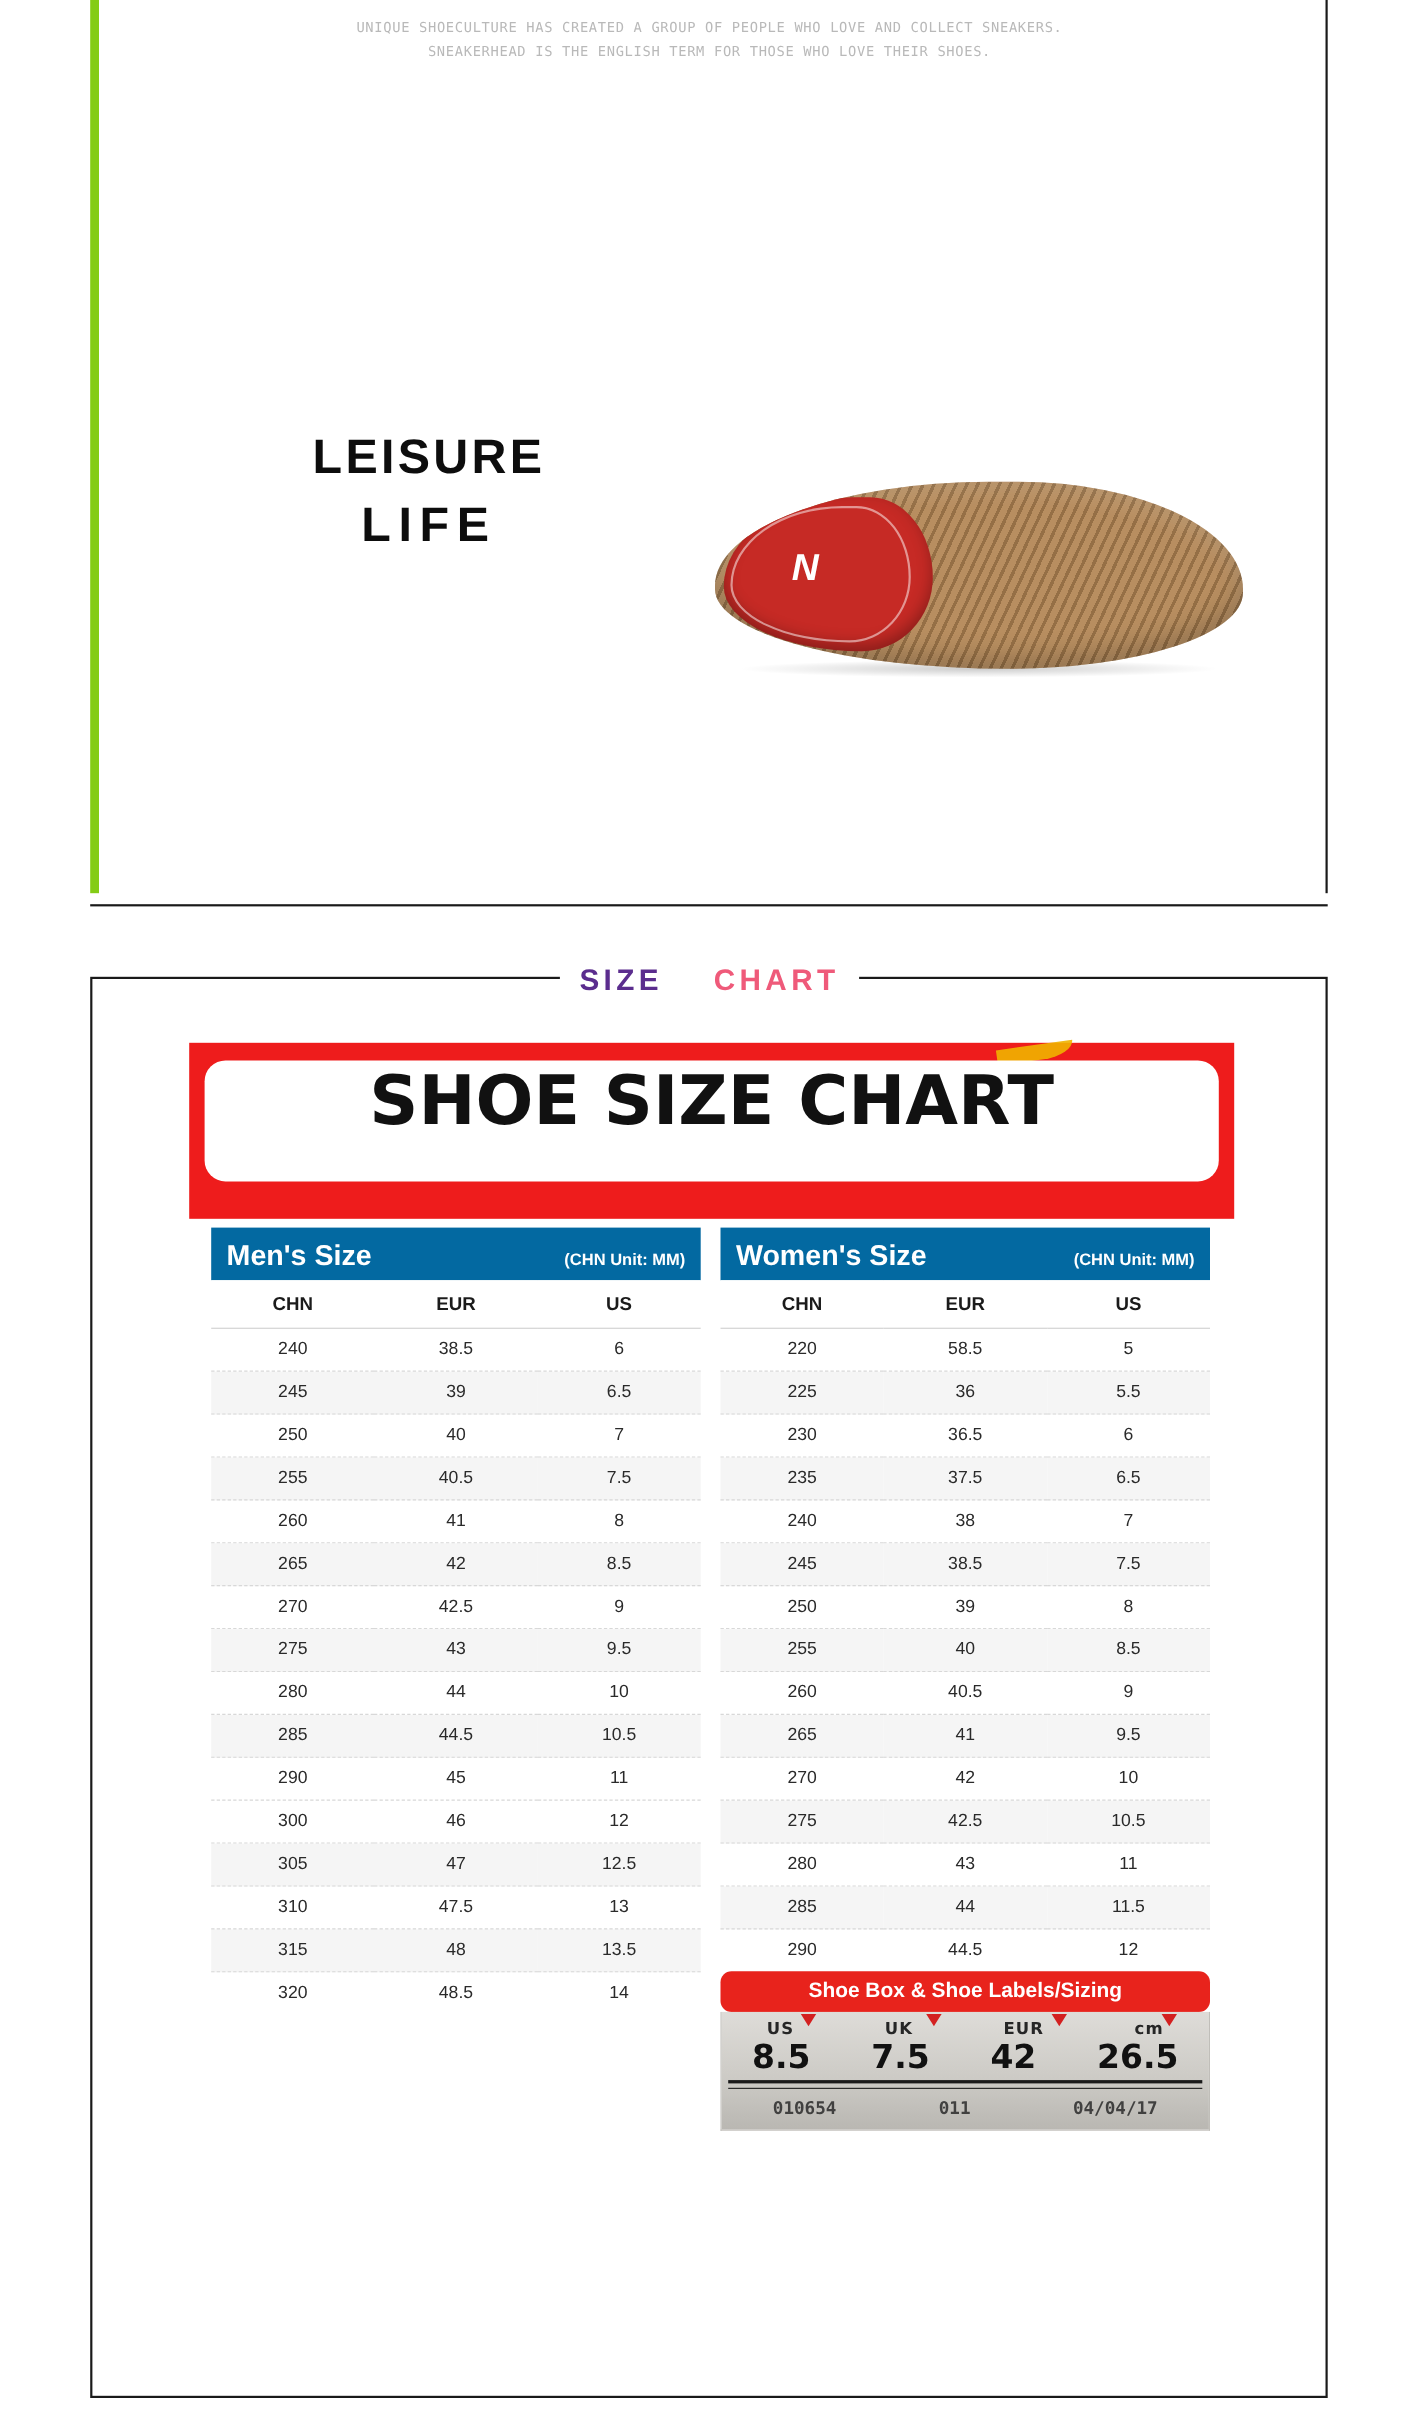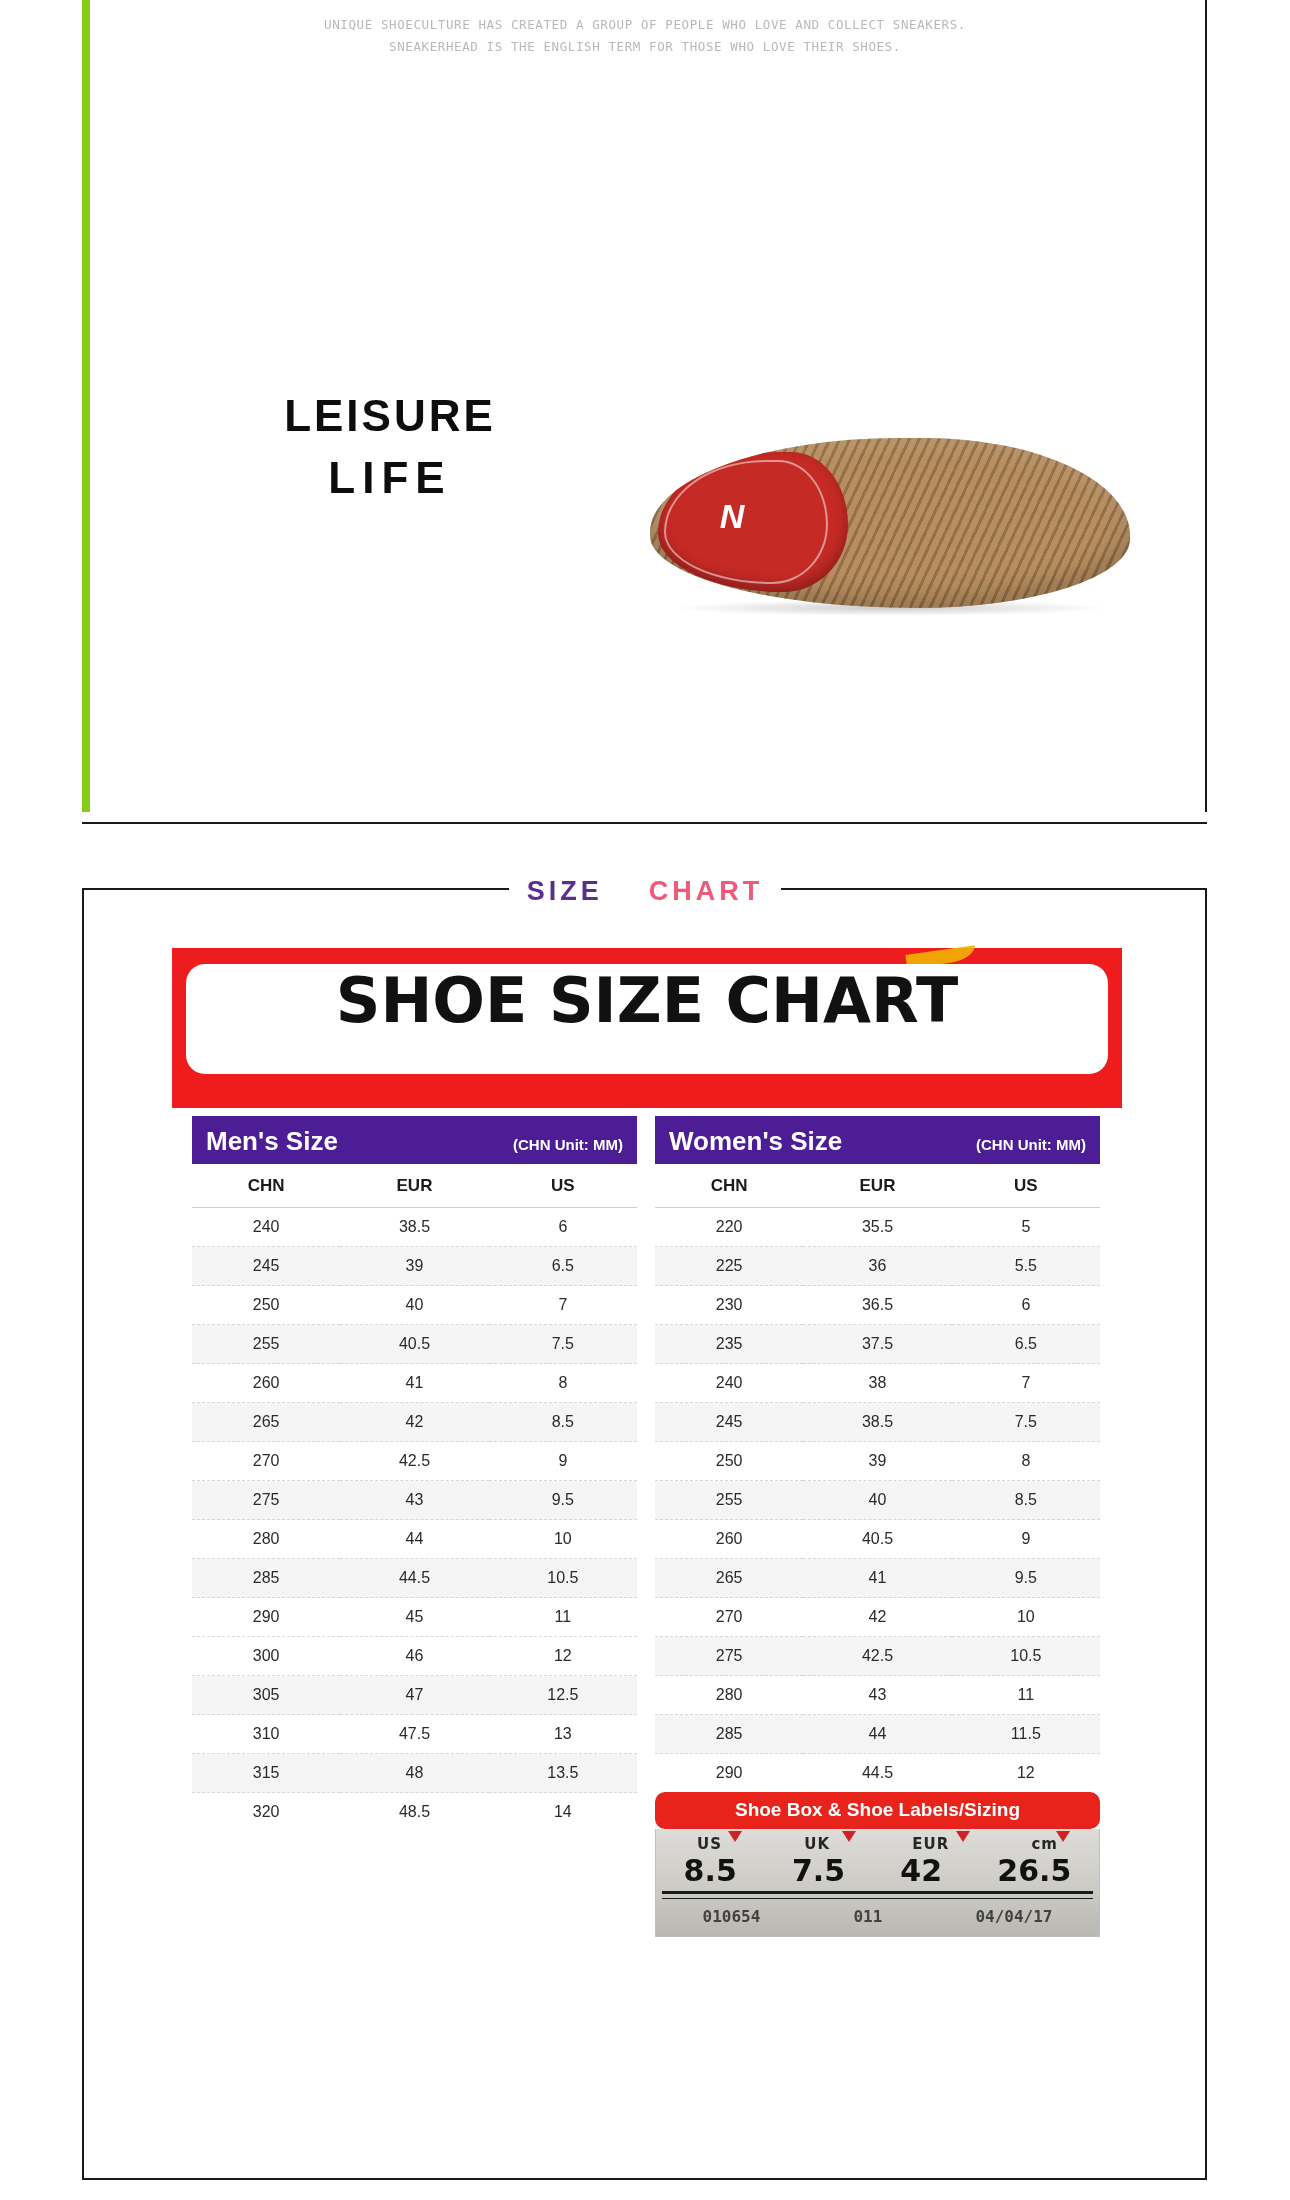--- a/index.html
+++ b/index.html
@@ -194,21 +194,21 @@
     position: absolute;
     left: 192px;
     top: 1116px;
     width: 908px;
     display: flex;
     gap: 18px;
     z-index: 4;
   }
   .tbl-col { width: 445px; }
   .tbl-head {
-    background: #4c1d95;
+    background: #0369a1;
     color: #ffffff;
     height: 48px;
     display: flex;
     align-items: baseline;
     padding: 0 14px;
     box-sizing: border-box;
   }
   .tbl-head-title {
     font-size: 26px;
     font-weight: 700;
@@ -472,21 +472,21 @@
       <thead>
         <tr>
           <th>CHN</th>
           <th>EUR</th>
           <th>US</th>
         </tr>
       </thead>
       <tbody>
           <tr>
             <td>220</td>
-            <td>35.5</td>
+            <td>58.5</td>
             <td>5</td>
           </tr>
           <tr class="alt">
             <td>225</td>
             <td>36</td>
             <td>5.5</td>
           </tr>
           <tr>
             <td>230</td>
             <td>36.5</td>

